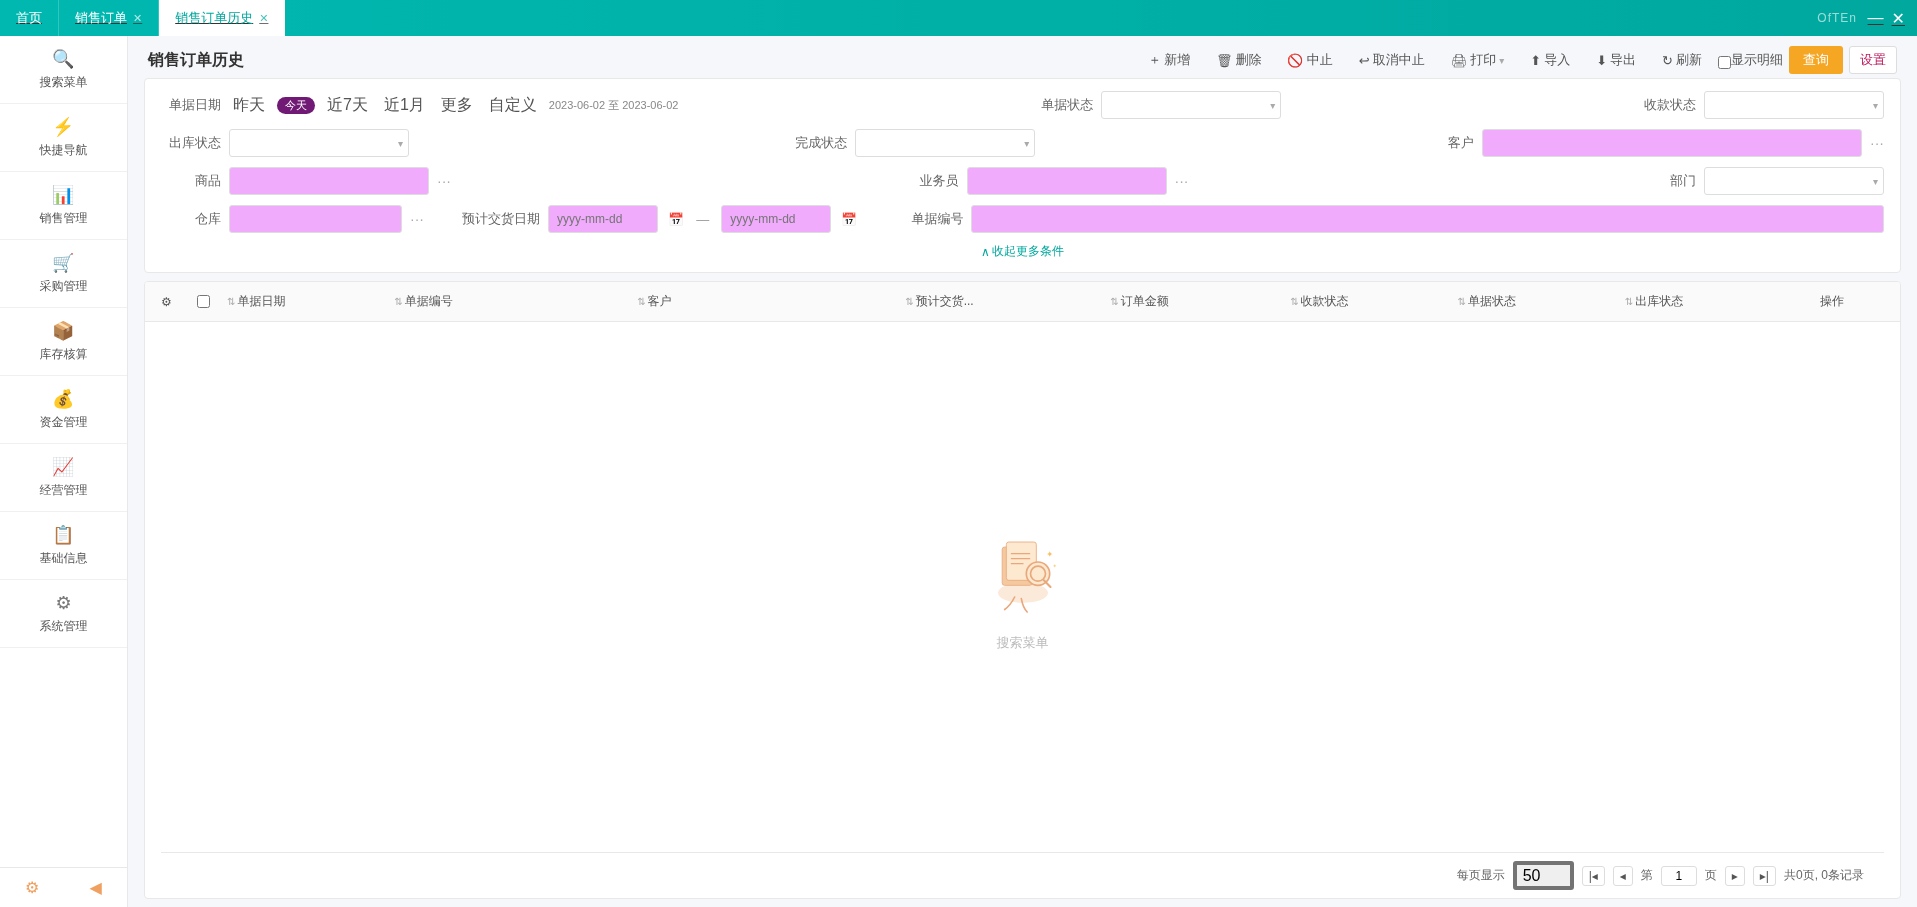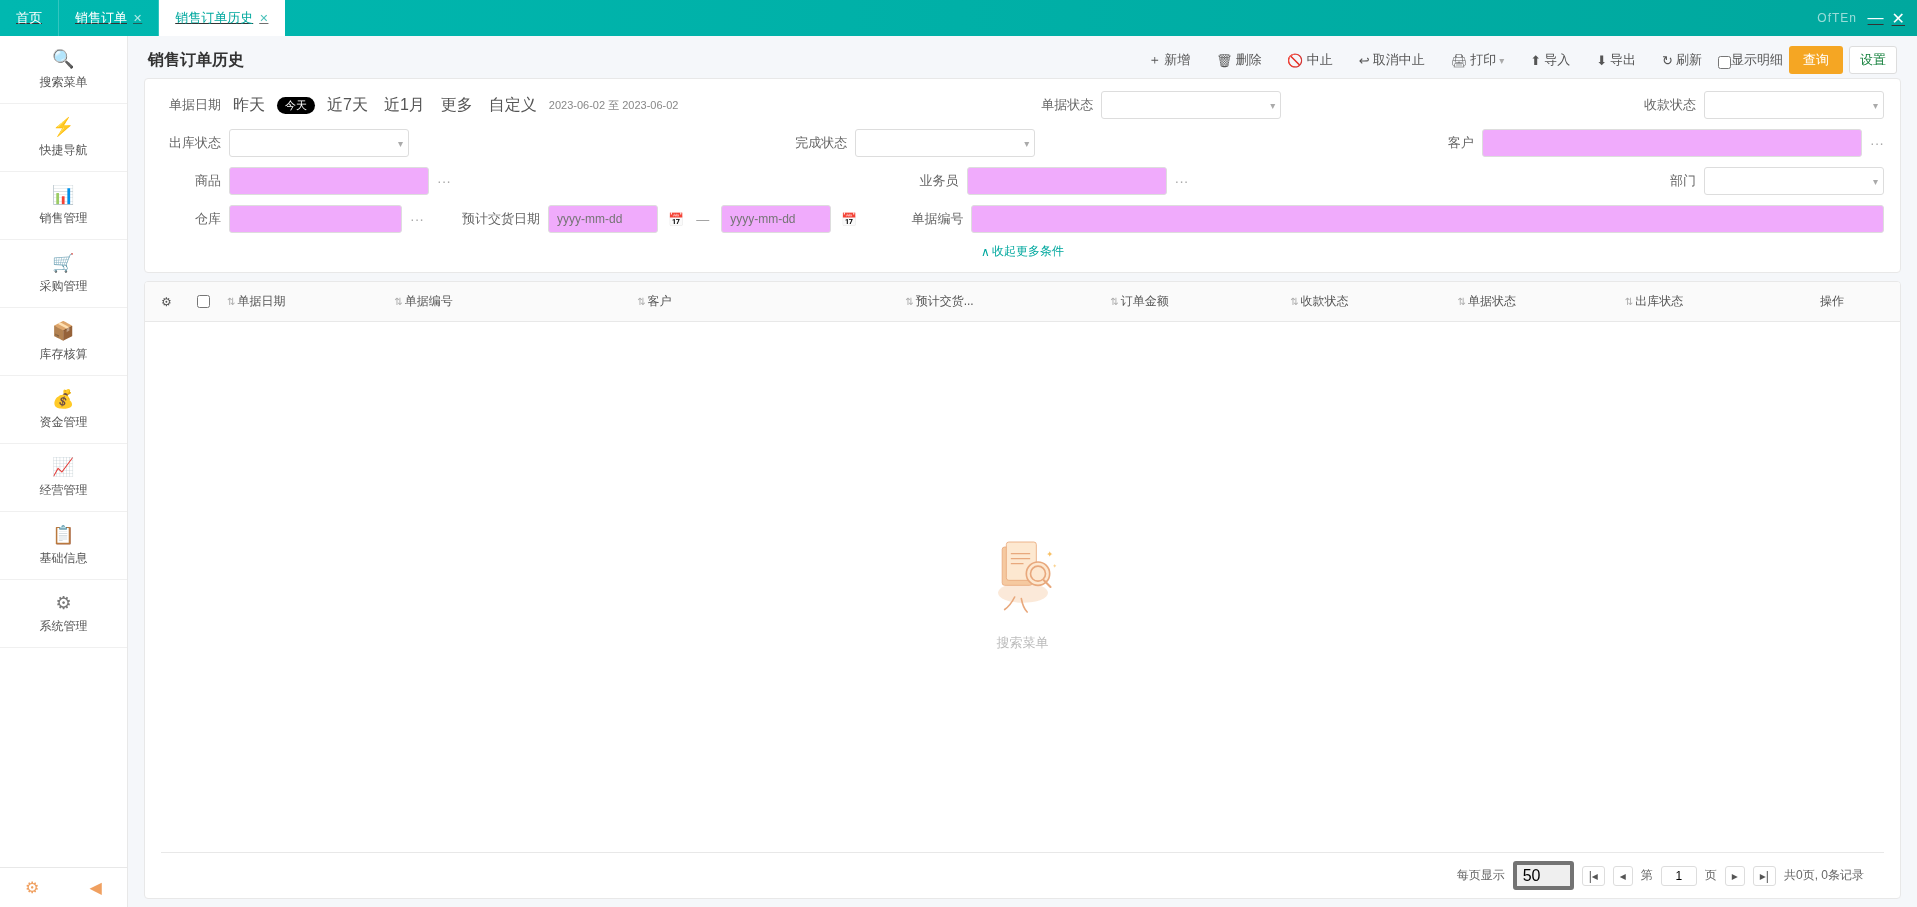--- a/index.html
+++ b/index.html
@@ -138,21 +138,21 @@
     .toolbar-btn.orange-btn {
       background: #f5a623;
       color: #fff;
       border-radius: 3px;
       padding: 5px 14px;
     }
     .toolbar-btn.outline-btn {
       border: 1px solid #ddd;
       border-radius: 3px;
       background: #fff;
-      color: #15803d;
+      color: #be185d;
     }
     .checkbox-label {
       display: flex;
       align-items: flex-end;
       font-size: 13px;
       color: #555;
       cursor: pointer;
     }
 
     
@@ -204,21 +204,21 @@
       align-items: center;
     }
     .filter-select-wrap .chevron {
       position: absolute;
       right: 6px;
       color: #aaa;
       font-size: 10px;
       pointer-events: none;
     }
     .date-tag {
-      background: #000000;
+      background: #701a75;
       color: #fff;
       border-radius: 10px;
       padding: 1px 8px;
       font-size: 11px;
       cursor: pointer;
     }
     .date-tag-plain {
       color: #555;
       font-size: 16px;
       cursor: pointer;

